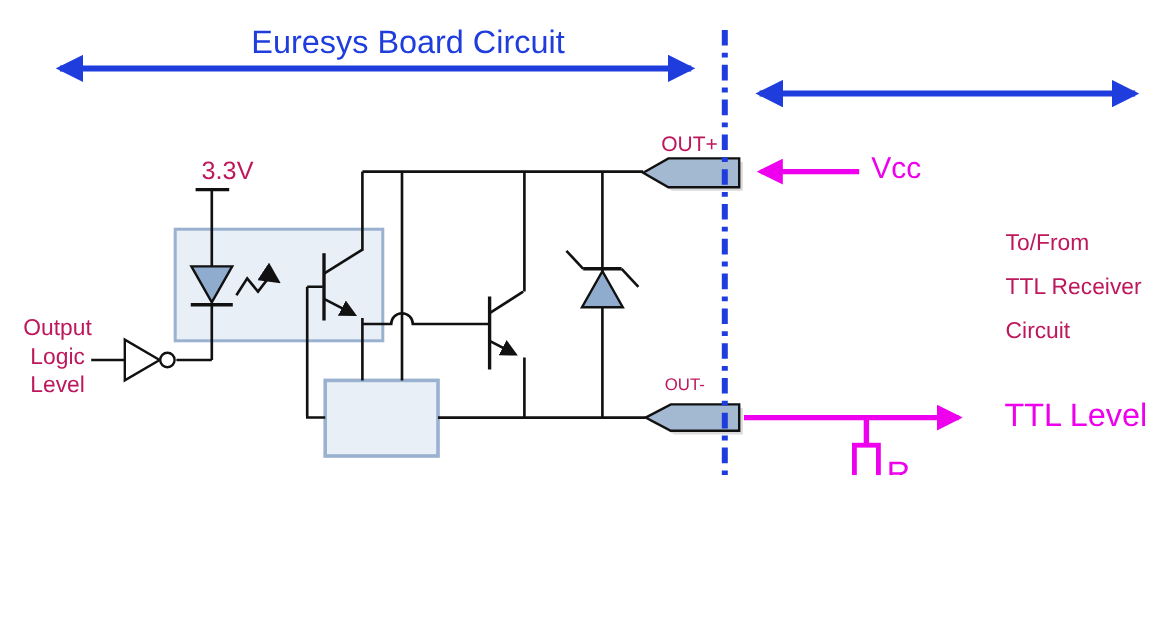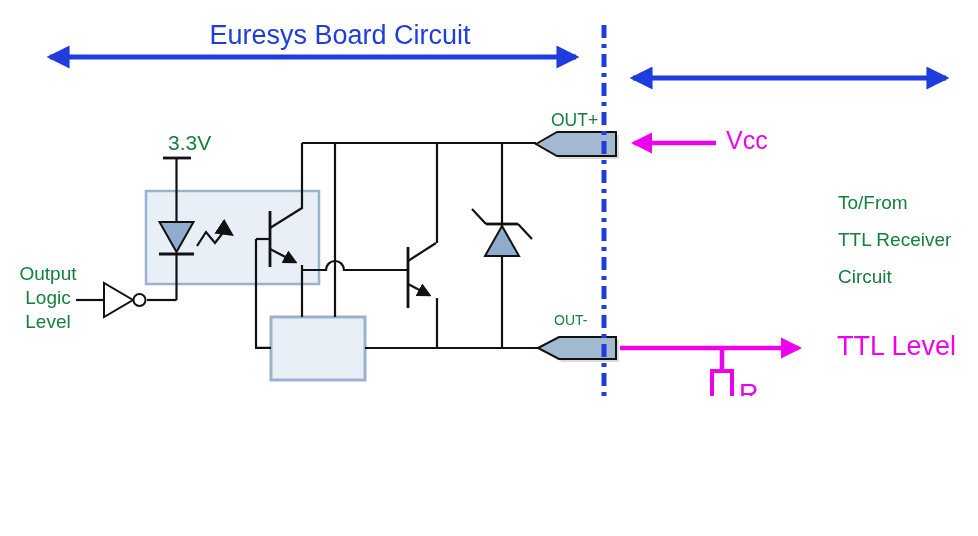--- a/index.html
+++ b/index.html
@@ -1,21 +1,21 @@
 <!DOCTYPE html>
 <html style="--blue: #1f3ddd; --magenta: #ee00ee; --circuit: #111111; --box-fill: #e9eff7; --box-border: #9ab1d0; --component-fill: #8fabce; --connector-fill: #a3b9d2;"><head>
 <meta charset="utf-8">
 <style>
   html,body{margin:0;padding:0;background:#ffffff;}
   #stage{
     position:relative;width:978px;height:396px;background:#ffffff;overflow:hidden;
     font-family:"Liberation Sans",sans-serif;
   }
   #diagram-svg{position:absolute;left:0;top:0;}
-  .lbl{position:absolute;white-space:pre-line;color:#15803d;line-height:1.22;}
+  .lbl{position:absolute;white-space:pre-line;color:#be185d;line-height:1.22;}
   .lbl-blue{color:var(--blue);}
   .lbl-mag{color:var(--magenta);}
   .t-board{left:150px;top:19px;width:380px;text-align:center;font-size:27px;}
   .t-cabling{left:655px;top:35px;width:304px;text-align:center;font-size:26px;}
   .t-v33{left:168px;top:130px;font-size:21px;}
   .t-outlogic{left:2px;top:262px;width:92px;text-align:center;font-size:19px;line-height:24px;}
   .t-outp{left:551px;top:110px;font-size:17.5px;}
   .t-outm{left:554px;top:312px;font-size:14px;}
   .t-vcc{left:726px;top:125px;font-size:25px;}
   .t-tofrom{left:838px;top:184px;font-size:19px;line-height:37px;}

